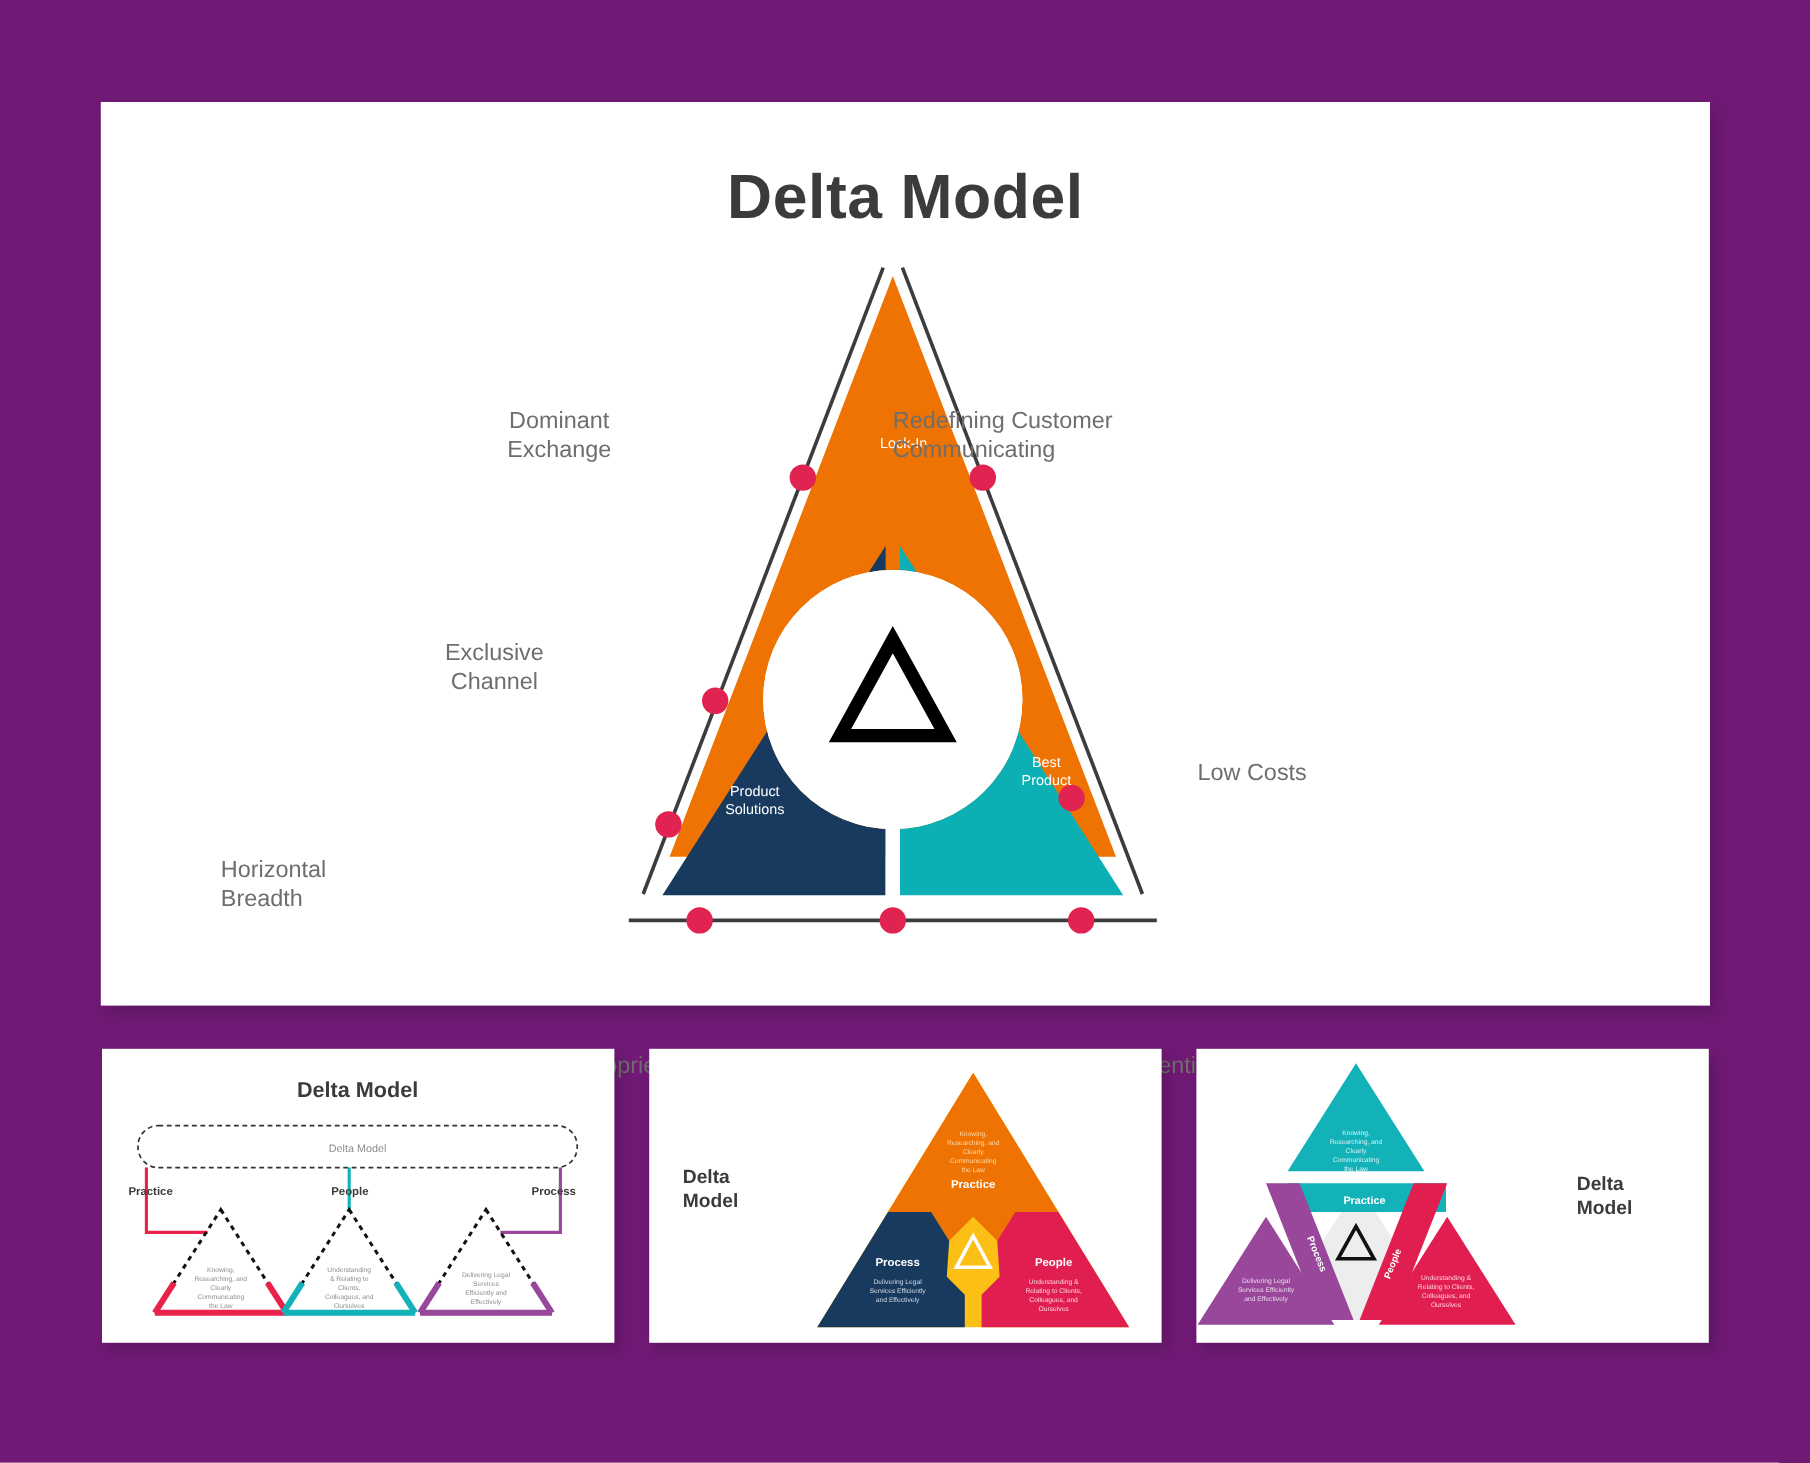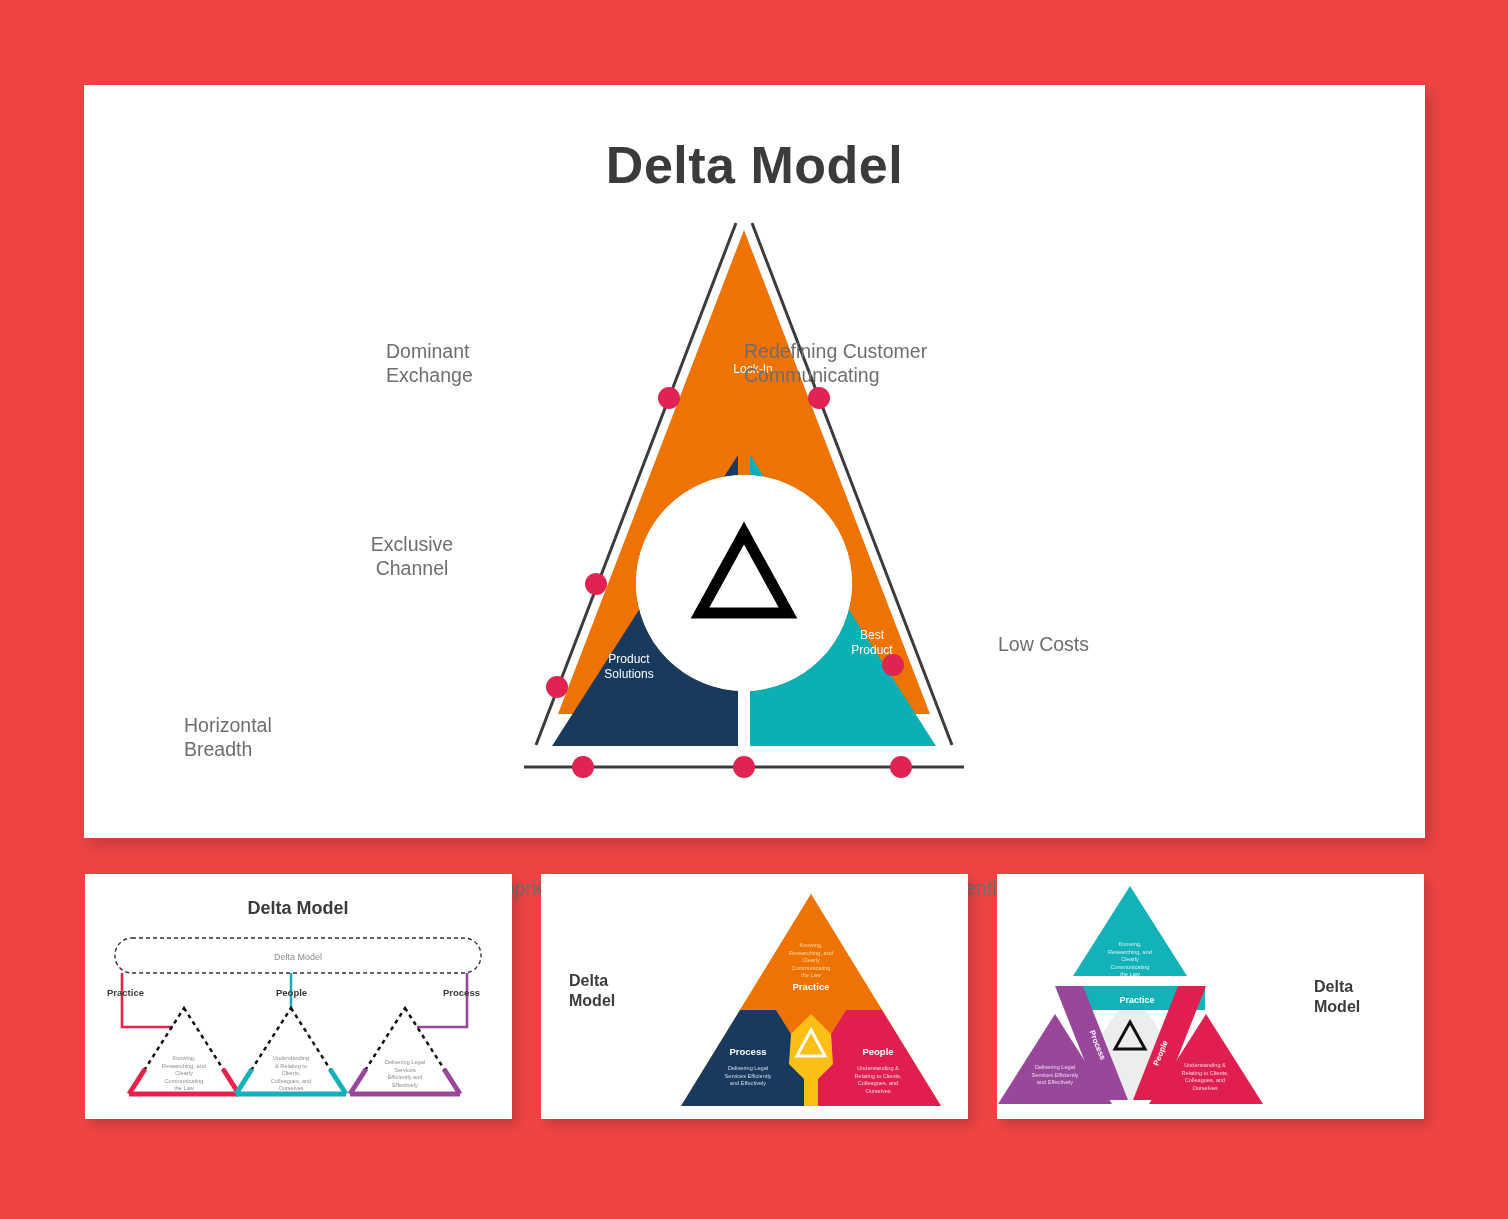--- a/index.html
+++ b/index.html
@@ -5,21 +5,21 @@
   html, body {
     margin: 0; padding: 0;
     background: #e9e9e9;
     width: 1508px; height: 1219px;
     font-family: "Liberation Sans", sans-serif;
     overflow: hidden;
   }
   #stage {
     position: relative;
     width: 1508px; height: 1219px;
-    background: #ef4444;
+    background: #701a75;
   }
 
   
   .slide-main {
     position: absolute;
     left: 84px; top: 85px;
     width: 1341px; height: 753px;
     background: #ffffff;
     box-shadow: 6px 7px 14px rgba(0,0,0,0.17);
   }
@@ -56,21 +56,21 @@
   .lbl-customer  { left: 185px; top: 437px; width: 160px; }
   .lbl-best      { left: 438px; top: 413px; width: 140px; }
 
   .outer-label {
     position: absolute;
     color: #6e6e6e;
     font-size: 19.5px;
     line-height: 1.22;
     white-space: pre-line;
   }
-  .ol-dominant   { left: 22px; top: 125px; width: 160px; text-align: left; }
+  .ol-dominant   { left: 22px; top: 125px; width: 160px; text-align: center; }
   .ol-redefining { left: 380px; top: 125px; width: 260px; text-align: left; }
   .ol-exclusive  { left: -82px; top: 318px; width: 260px; text-align: center; }
   .ol-lowcosts   { left: 525px; top: 418px; width: 200px; text-align: right; }
   .ol-horizontal { left: -180px; top: 499px; width: 280px; }
 
   .bottom-label {
     position: absolute;
     color: #6e6e6e;
     font-size: 19.5px;
     top: 662px;

